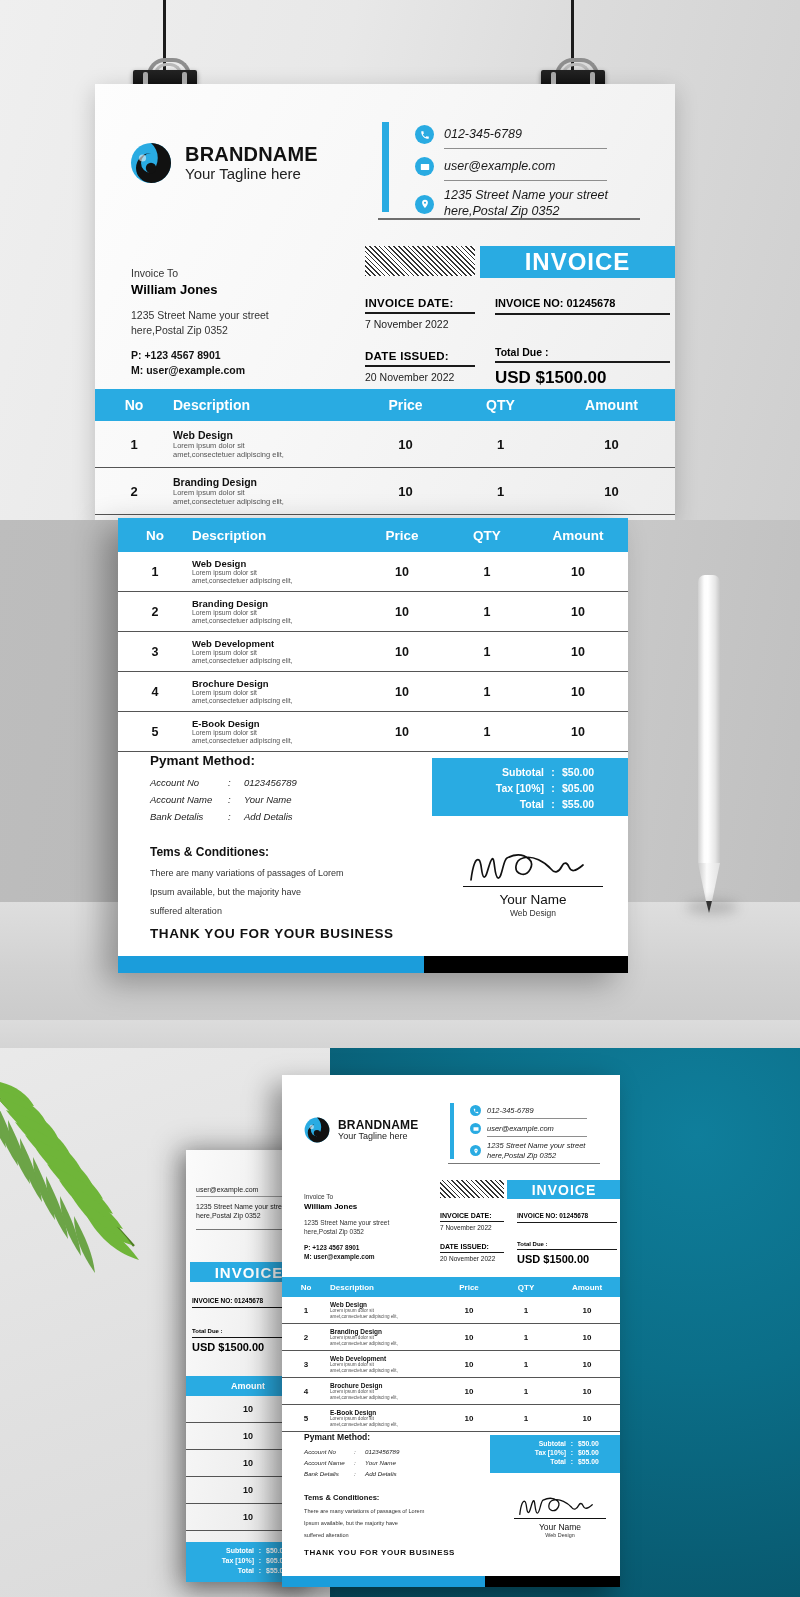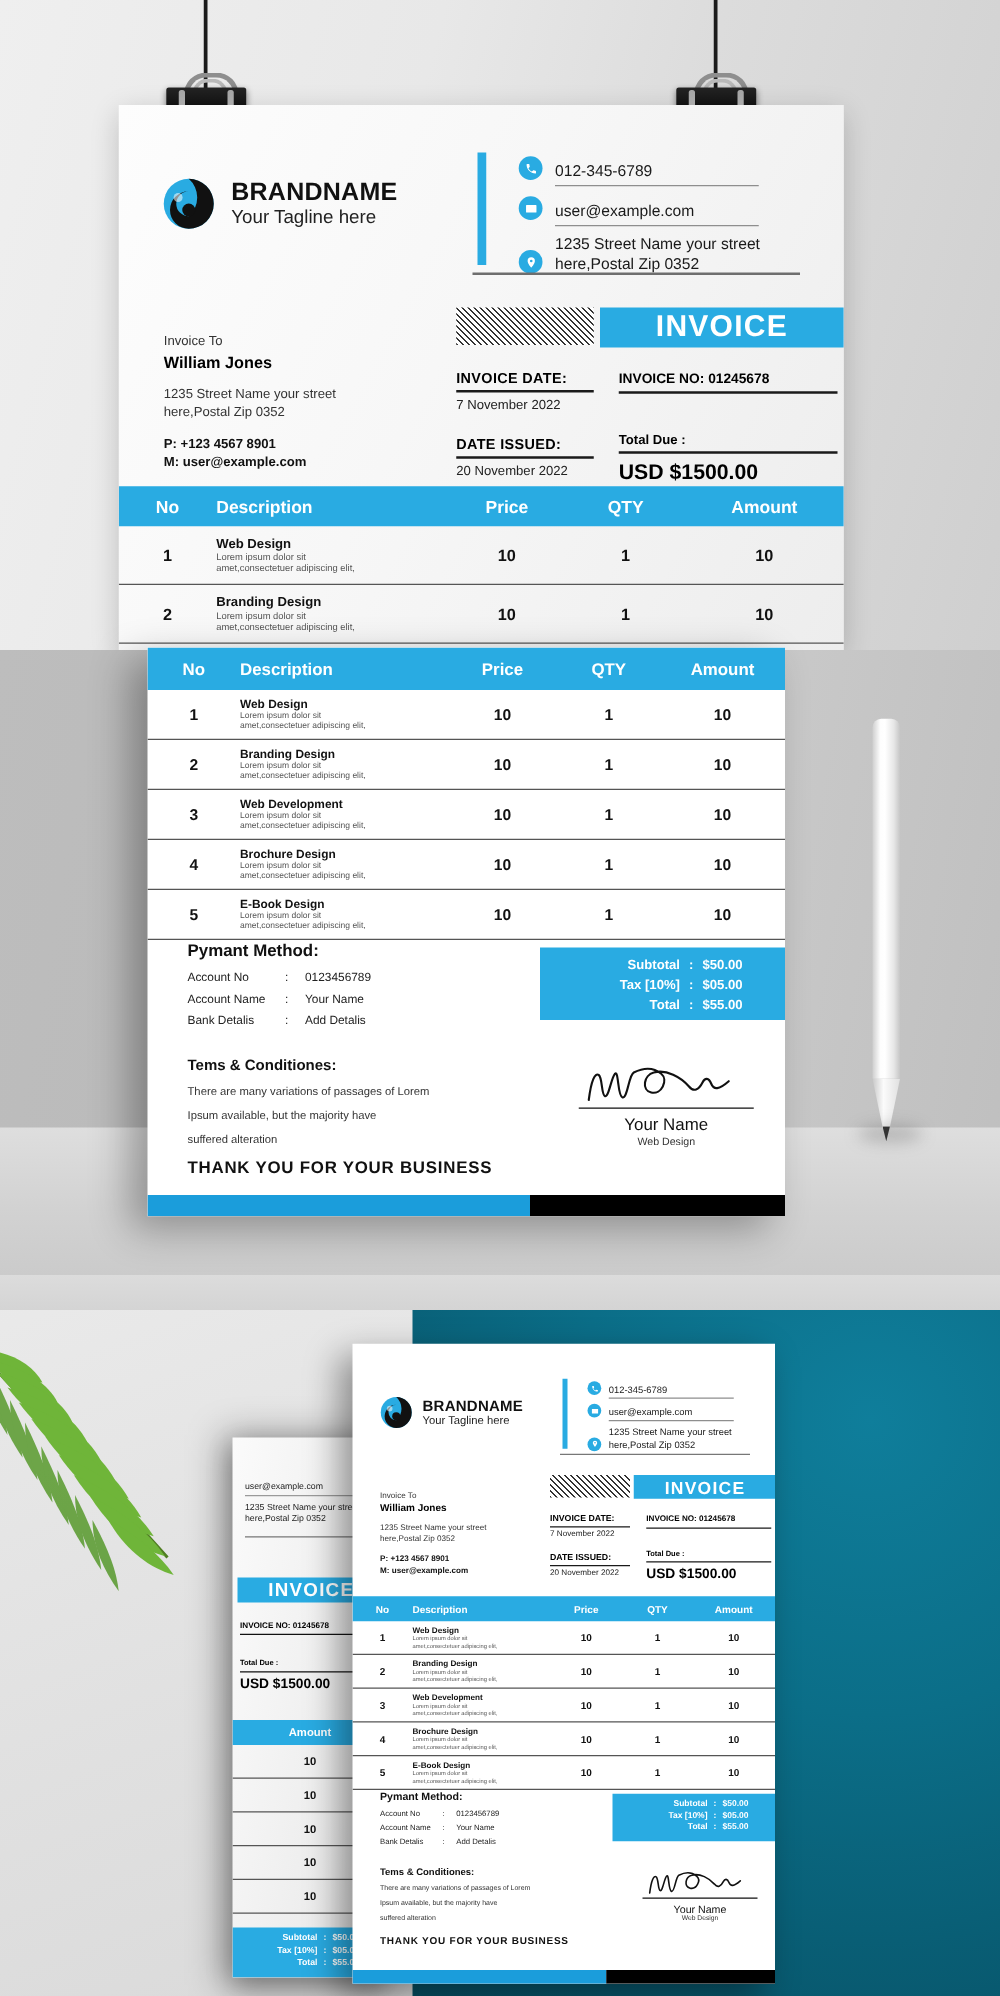--- a/index.html
+++ b/index.html
@@ -51,21 +51,21 @@
   .sheet-mid{left:118px;top:518px;width:510px;height:455px;background:#fff;
     box-shadow:-14px 10px 30px rgba(0,0,0,.32);}
   .logo-row{position:absolute;display:flex;align-items:center;}
   .logo-mark{position:relative;flex:none;}
   .brand-txt{line-height:1.05;}
   .brand-name{font-weight:bold;letter-spacing:.2px;color:#111;}
   .brand-tag{color:#222;font-weight:400;}
 
   .contact-bar{position:absolute;background:#29abe2;}
   .contact-list{position:absolute;}
-  .c-row{display:flex;align-items:flex-end;}
+  .c-row{display:flex;align-items:center;font-style:italic;}
   .c-ico{border-radius:50%;background:#29abe2;color:#fff;display:flex;
     align-items:center;justify-content:center;flex:none;}
   .c-ico svg{display:block;}
   .c-txt{color:#1a1a1a;}
   .c-rule{background:#8e8e8e;}
 
   
   .lbl-small{color:#333;}
   .lbl-bold{font-weight:bold;color:#000;}
   .hatch{background-image:repeating-linear-gradient(45deg,#333 0 1.2px,#fff 1.2px 3.4px);}
@@ -79,21 +79,21 @@
   .tbl-row{display:flex;align-items:center;border-bottom:1px solid #555;}
   .tbl-row:last-child{border-bottom:1px solid #555;}
   .col-no{text-align:center;font-weight:bold;color:#111;}
   .col-desc{}
   .col-desc .d-title{font-weight:bold;color:#111;}
   .col-desc .d-sub{color:#555;line-height:1.25;}
   .col-num{text-align:center;font-weight:bold;color:#111;}
 
   
   .pay-title{font-weight:bold;color:#111;}
-  .pay-line{display:flex;color:#222;}
+  .pay-line{display:flex;color:#222;font-style:italic;}
   .totals{background:#29abe2;color:#fff;font-weight:bold;}
   .tot-line{display:flex;justify-content:flex-end;}
 
   .tc-title{font-weight:bold;color:#111;}
   .tc-body{color:#333;}
   .thanks{font-weight:bold;color:#111;letter-spacing:.6px;}
 
   .sig-line{background:#111;}
   .sig-name{text-align:center;color:#111;}
   .sig-role{text-align:center;color:#333;}

